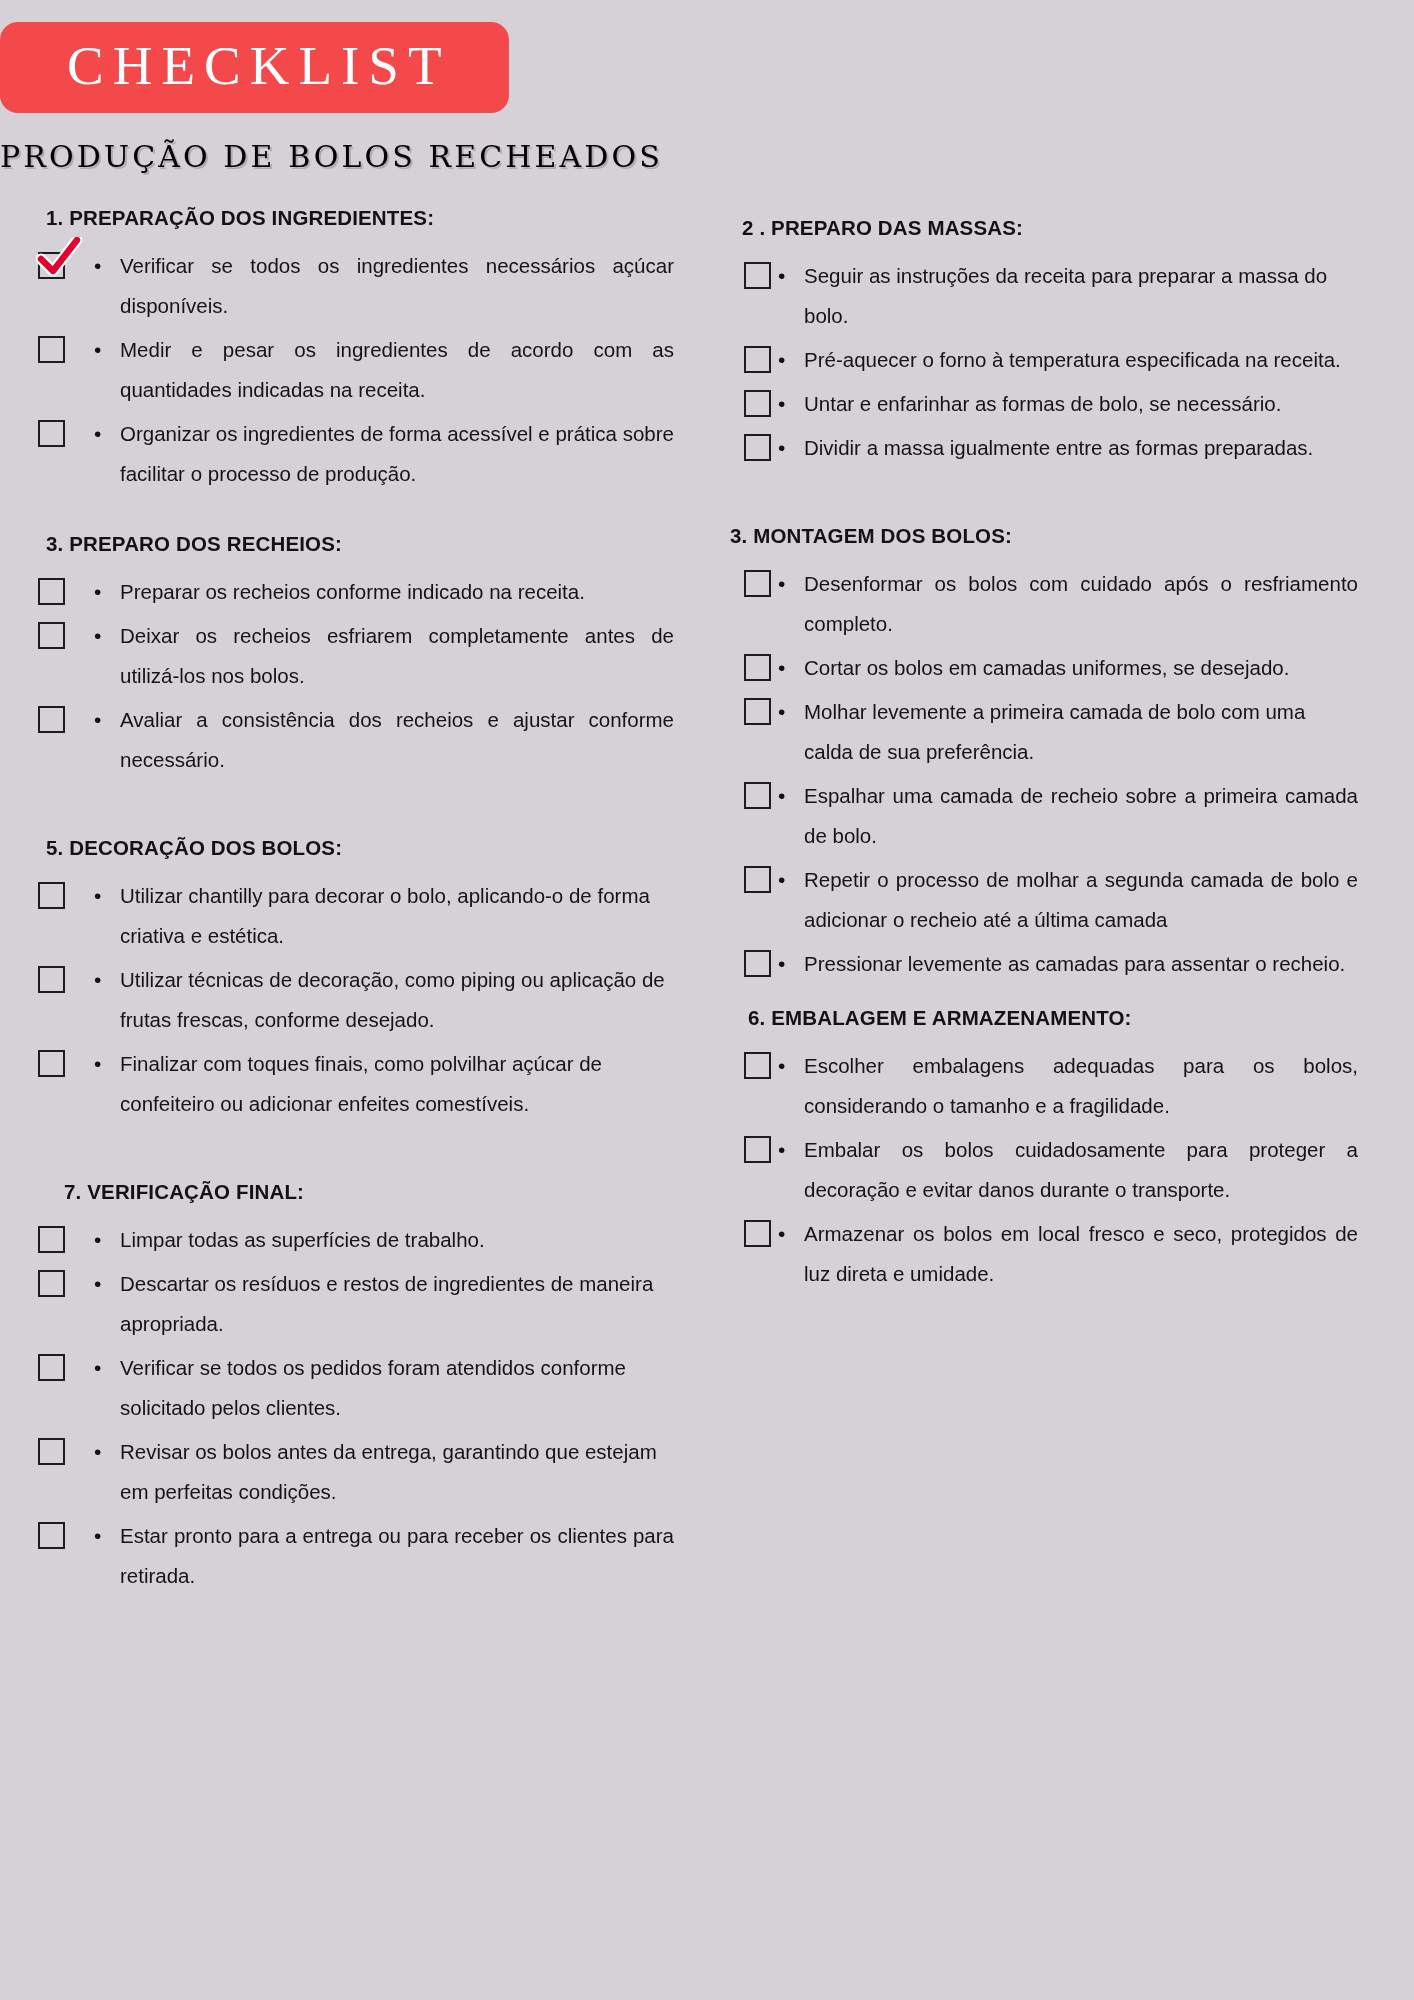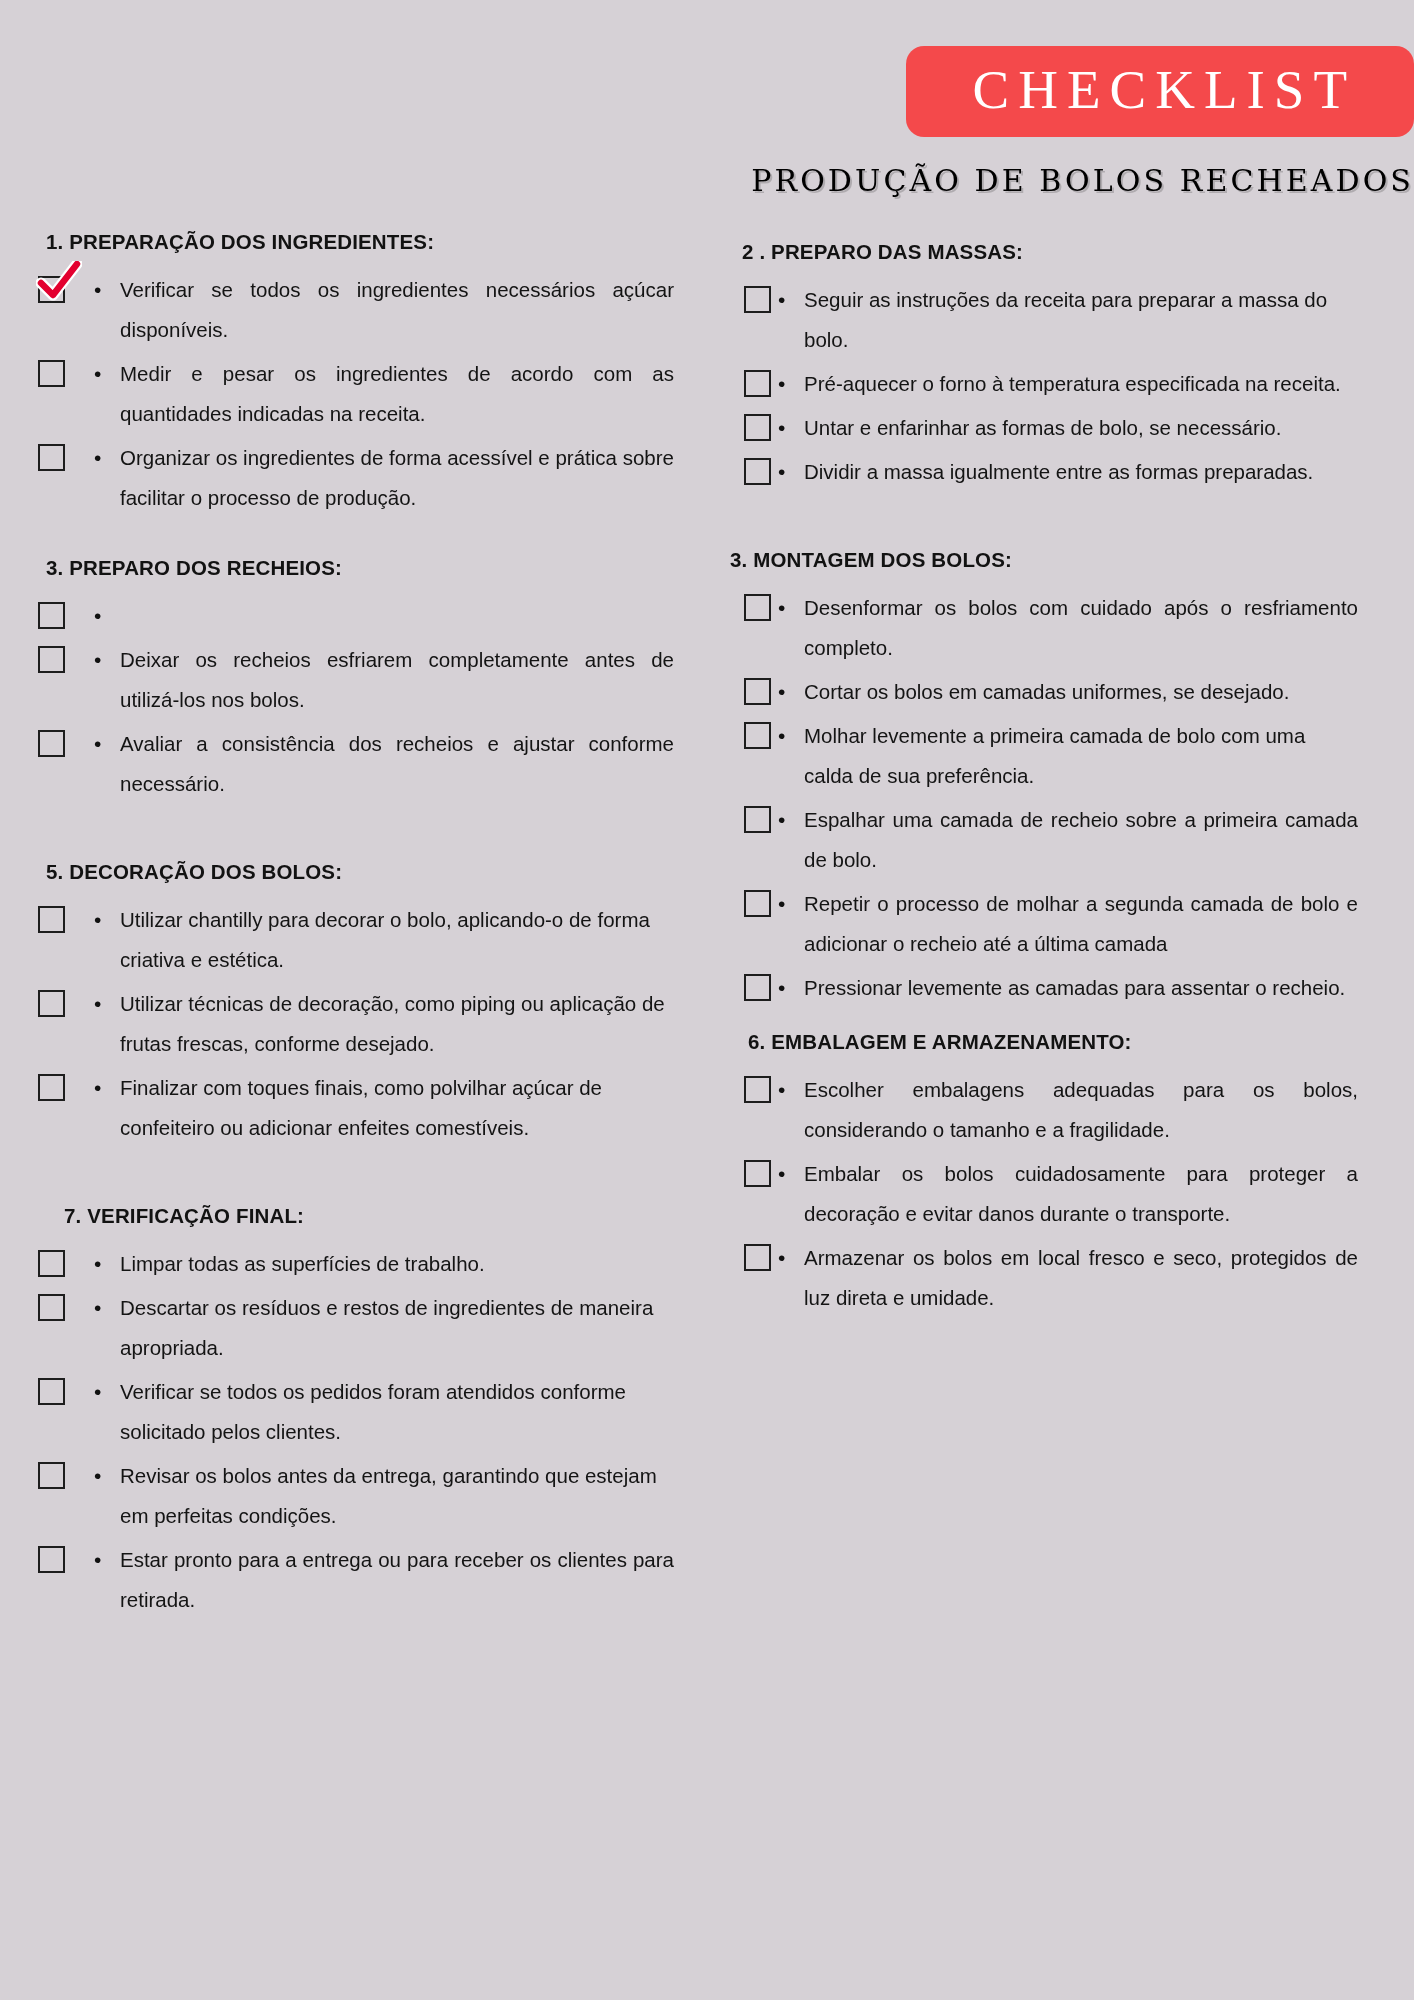--- a/index.html
+++ b/index.html
@@ -15,23 +15,22 @@
 
   .page {
     position: relative;
     width: 1414px;
     height: 2000px;
     padding: 0;
   }
 
   
   .header {
-    text-align: right;
+    text-align: left;
     padding-top: 22px;
-    margin-top: 24px;
   }
   .title-pill {
     display: inline-block;
     background: #f4494b;
     color: #ffffff;
     border-radius: 18px;
     padding: 16px 58px 20px 58px;
     font-family: "Liberation Serif", serif;
     font-size: 55px;
     line-height: 1.0;
@@ -181,20 +180,21 @@
         </div>
         <div class="sp-m"></div>
         <div class="section">
           <div class="section-title indent-1">3. PREPARO DOS RECHEIOS:</div>
           <ul class="items">
             <li class="item">
               <div class="cb-wrap">
                 <span class="checkbox"></span>
               </div>
               <span class="bullet"></span>
+              <span class="item-text">Preparar os recheios conforme indicado na receita.</span>
             </li>
             <li class="item">
               <div class="cb-wrap">
                 <span class="checkbox"></span>
               </div>
               <span class="bullet"></span>
               <span class="item-text">Deixar os recheios esfriarem completamente antes de utilizá-los nos bolos.</span>
             </li>
             <li class="item">
               <div class="cb-wrap">

